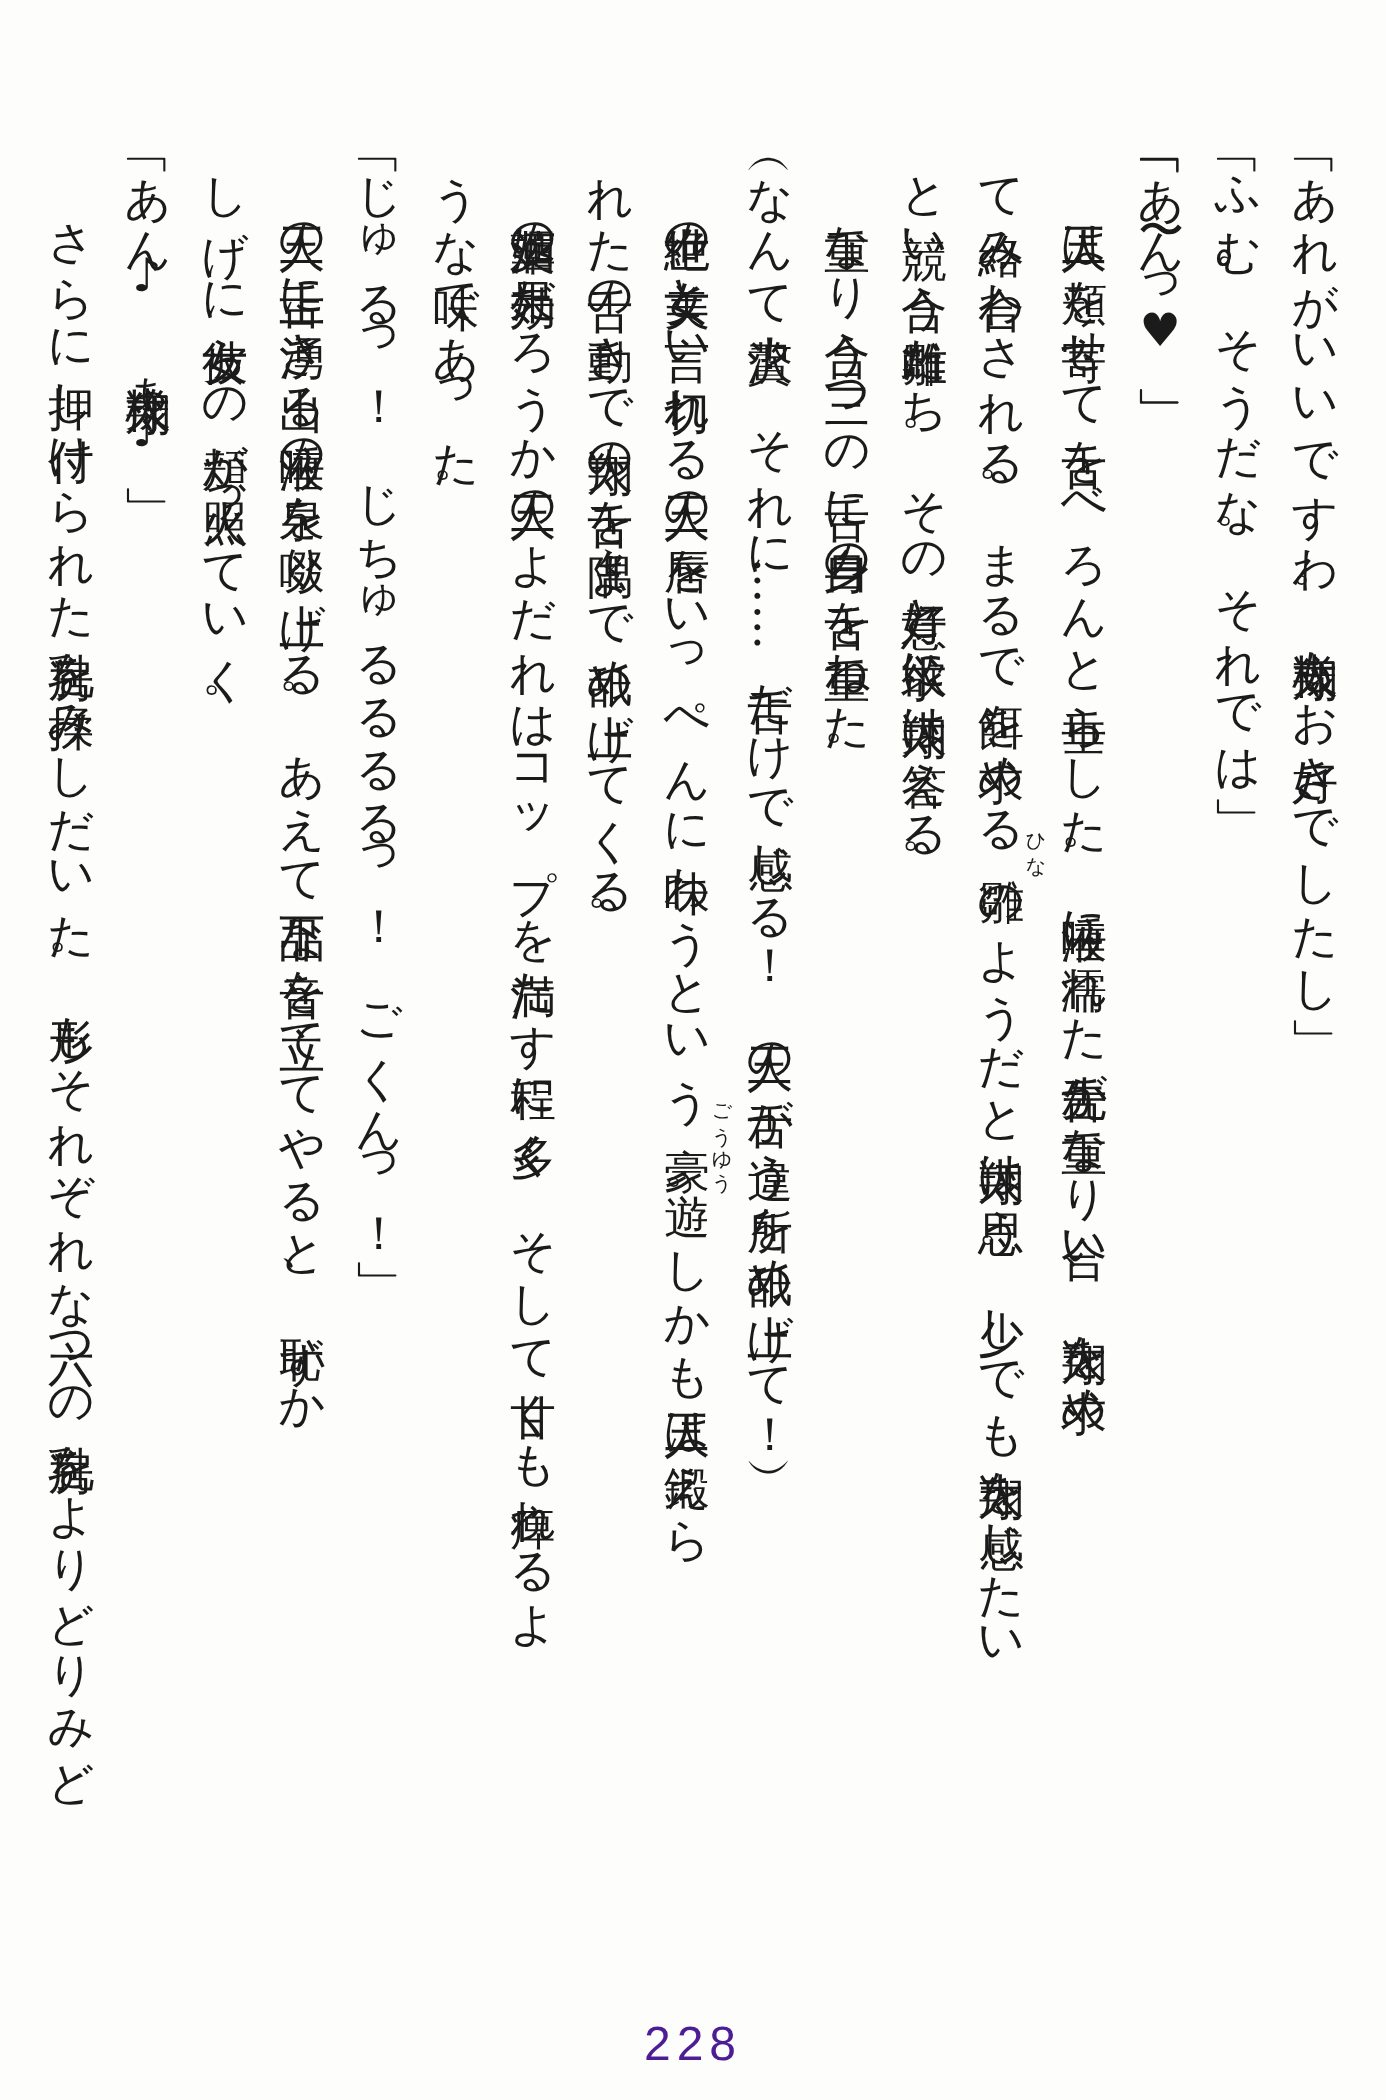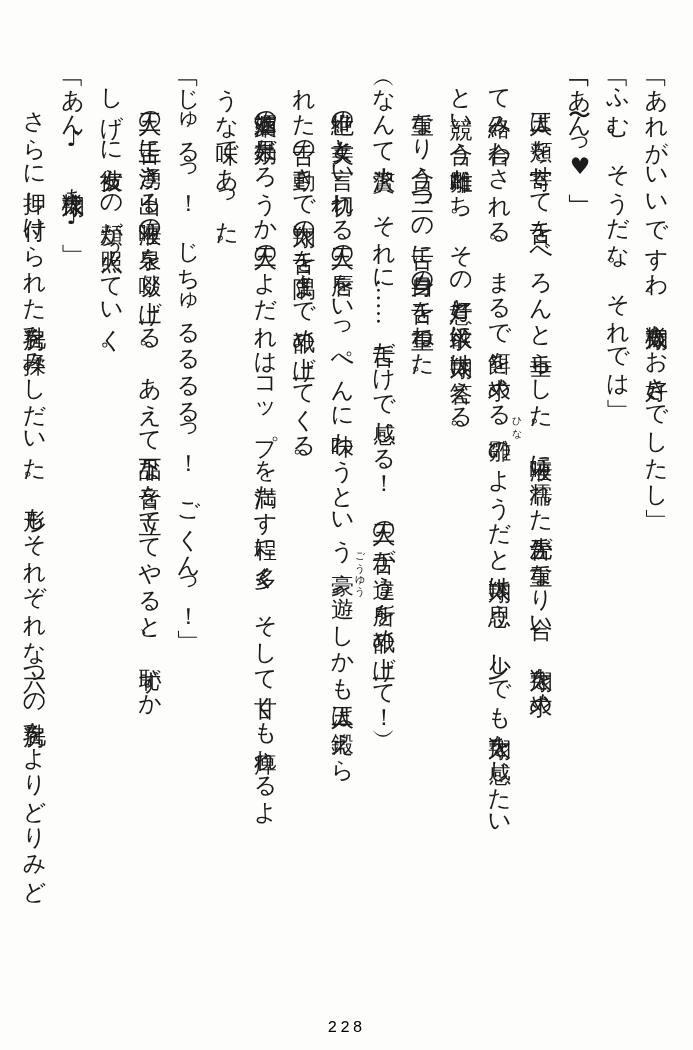--- a/index.html
+++ b/index.html
@@ -31,25 +31,25 @@
     line-height: 1;
     color: #1b1b1b;
     text-align: center;
   }
   .folio {
     position: absolute;
     left: 0;
     right: 0;
     bottom: 13px;
     text-align: center;
-    font-family: Liberation Mono, monospace;
-    font-size: 16px;
+    font-family: Liberation Sans, sans-serif;
+    font-size: 24px;
     font-weight: 400;
     letter-spacing: 3px;
-    color: #000000;
+    color: #4c1d95;
   }
 </style>
 </head>
 <body>
 
 <div class="page">
   <div class="text-block" id="text-block">
       <div class="tline">「あれがいいですわ。翔太様もお好きでしたし」</div>
       <div class="tline">「ふむ。そうだな。それでは」</div>
       <div class="tline">「「あ〜んっ♥」」</div>

